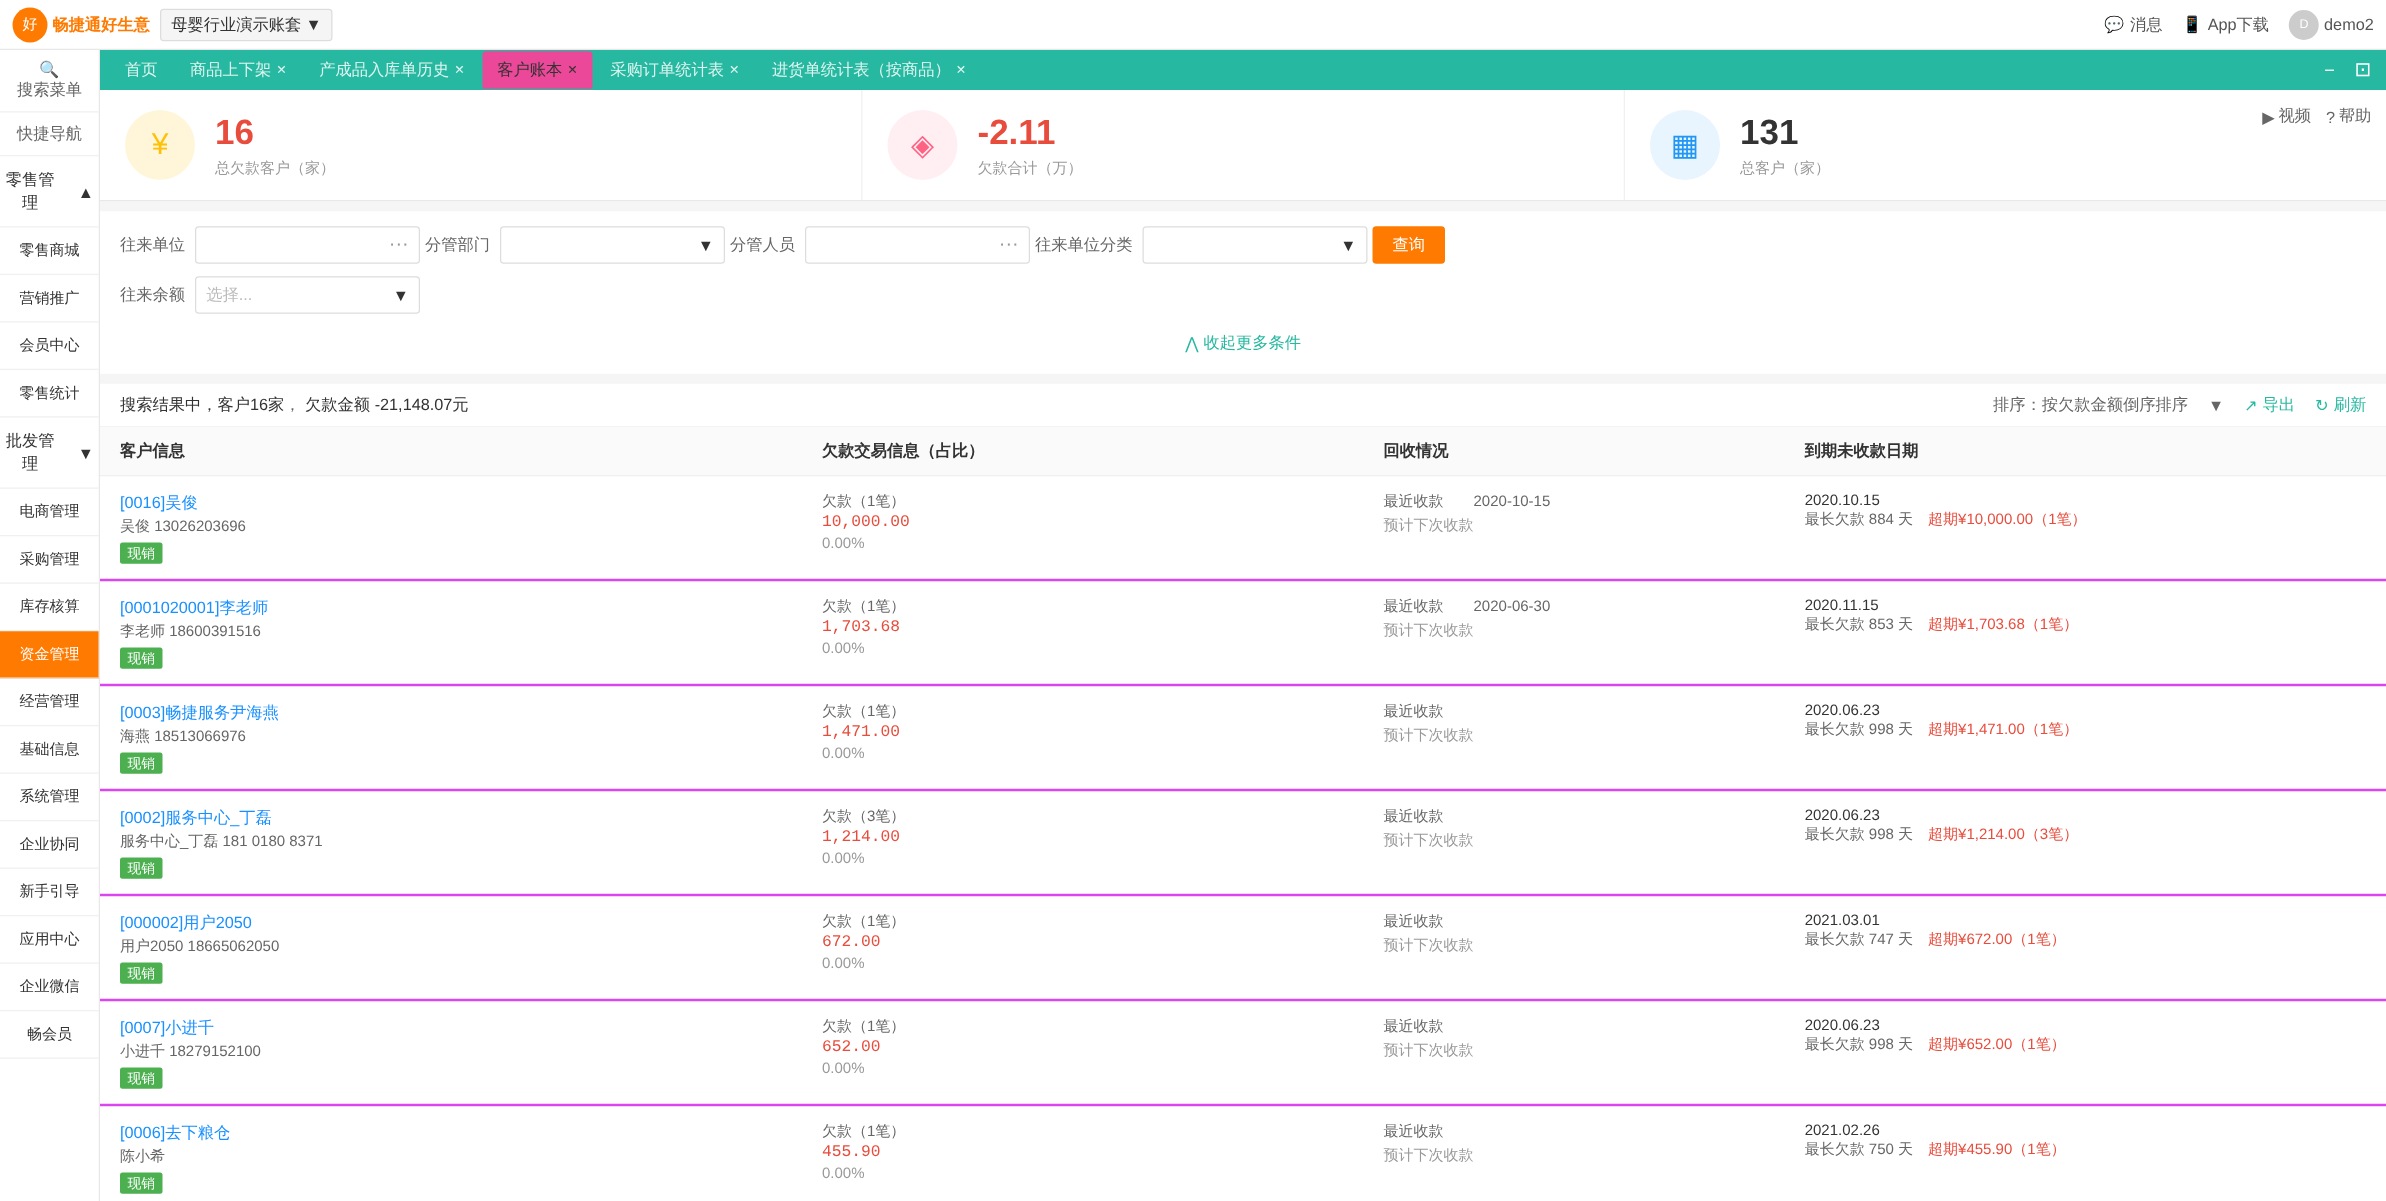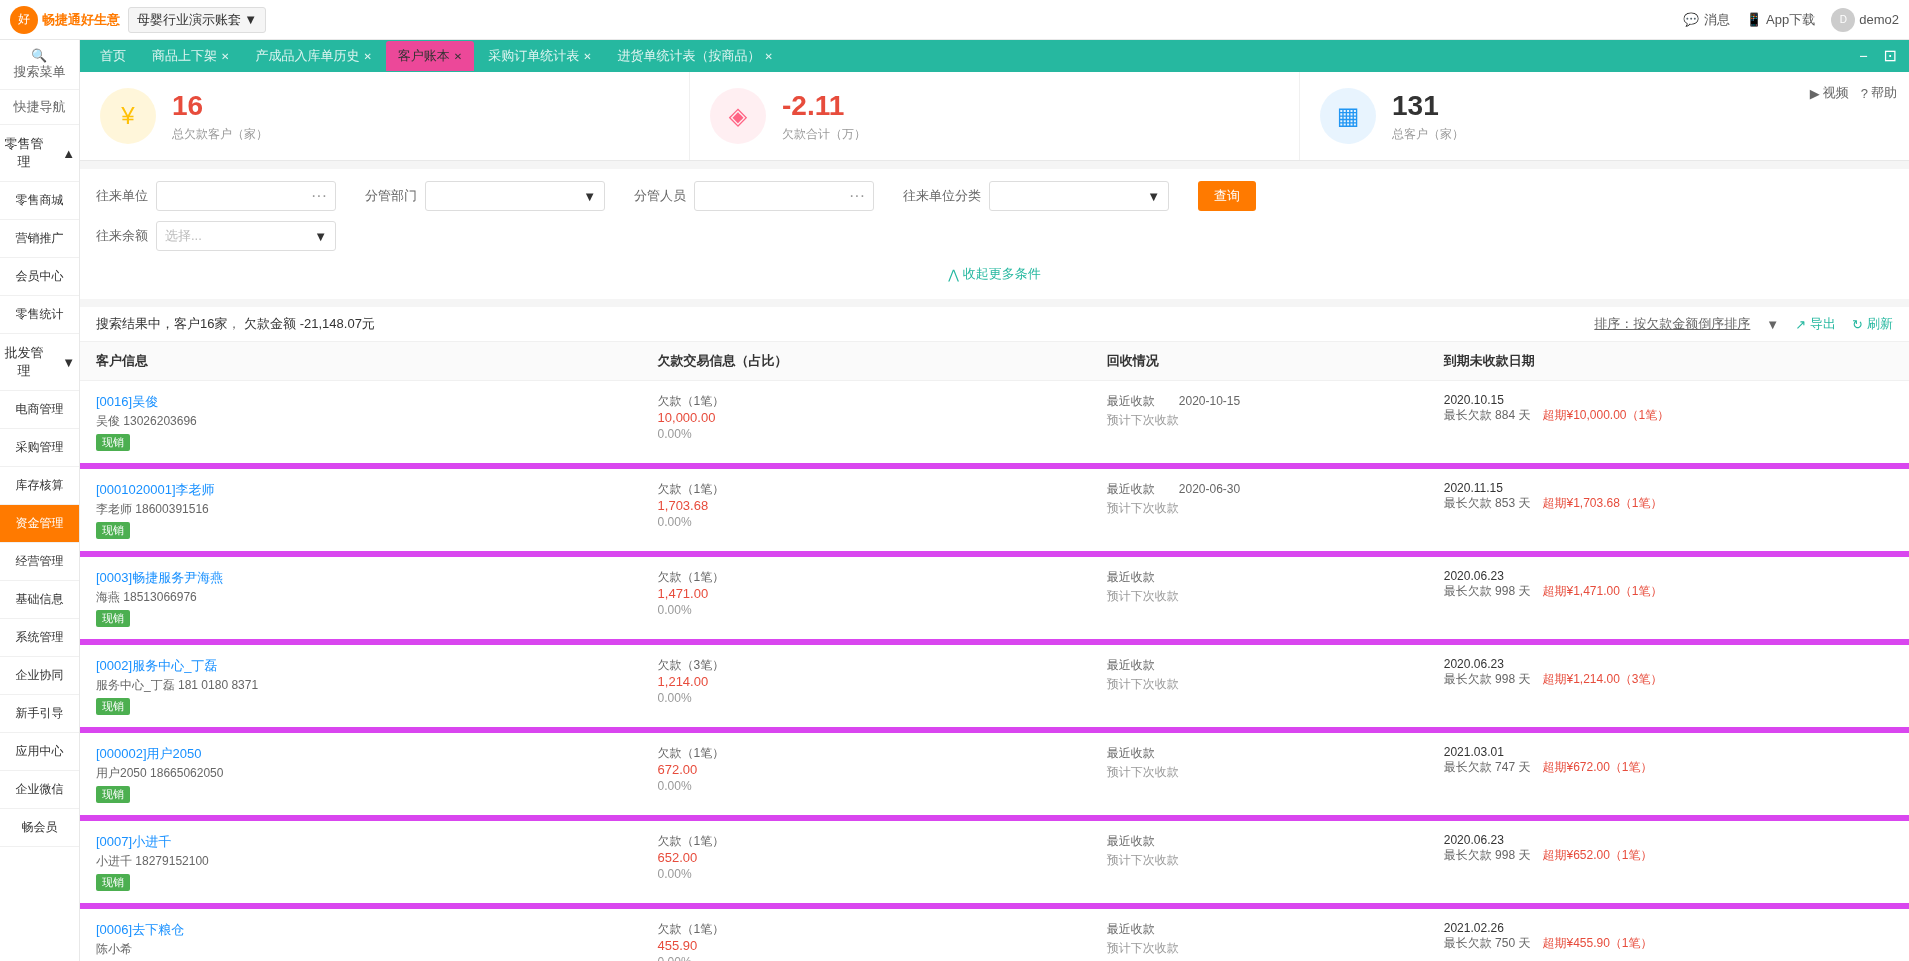--- a/index.html
+++ b/index.html
@@ -52,45 +52,45 @@
     .card-info { flex: 1; }
     .card-value { font-size: 28px; font-weight: bold; }
     .card-value.red { color: #e74c3c; }
     .card-value.black { color: #333; }
     .card-label { font-size: 12px; color: #999; margin-top: 4px; }
     .card-top-right { position: absolute; top: 12px; right: 12px; display: flex; gap: 12px; font-size: 12px; color: #666; }
     .card-top-item { display: flex; align-items: center; gap: 3px; cursor: pointer; }
 
     
     .filter-area { background: #fff; padding: 12px 16px; margin-bottom: 8px; }
-    .filter-row { display: flex; align-items: center; gap: 29px; margin-bottom: 10px; flex-wrap: wrap; }
+    .filter-row { display: flex; align-items: center; gap: 4px; margin-bottom: 10px; flex-wrap: wrap; }
     .filter-item { display: flex; align-items: center; gap: 8px; }
     .filter-label { color: #666; font-size: 13px; white-space: nowrap; }
     .filter-input { height: 30px; border: 1px solid #ddd; border-radius: 3px; padding: 0 8px; width: 180px; color: #333; outline: none; }
     .filter-select { height: 30px; border: 1px solid #ddd; border-radius: 3px; padding: 0 8px; width: 180px; color: #333; background: #fff; outline: none; display: flex; align-items: center; justify-content: space-between; cursor: pointer; }
     .filter-dots { color: #999; font-size: 16px; cursor: pointer; }
     .filter-collapse { display: flex; align-items: center; justify-content: center; gap: 4px; color: #26b8a0; font-size: 12px; cursor: pointer; padding: 4px; }
     .search-btn { background: #ff7a00; color: white; border: none; border-radius: 3px; padding: 6px 16px; cursor: pointer; font-size: 13px; height: 30px; }
 
     
     .results-toolbar { background: #fff; padding: 8px 16px; display: flex; align-items: center; justify-content: space-between; border-bottom: 1px solid #f0f0f0; }
     .results-info { color: #666; font-size: 13px; }
     .results-info span { color: #333; }
     .results-actions { display: flex; align-items: center; gap: 16px; font-size: 12px; color: #666; }
     .results-action-item { display: flex; align-items: center; gap: 4px; cursor: pointer; color: #26b8a0; }
 
     
     .table-container { background: #fff; }
     .table-header { display: grid; grid-template-columns: 2.5fr 2fr 1.5fr 2fr; padding: 10px 16px; background: #fafafa; border-bottom: 1px solid #f0f0f0; font-weight: bold; color: #333; font-size: 13px; }
-    .table-row { display: grid; grid-template-columns: 2.5fr 2fr 1.5fr 2fr; padding: 12px 16px; border-bottom: 6px solid #d946ef; align-items: start; }
+    .table-row { display: grid; grid-template-columns: 2.5fr 2fr 1.5fr 2fr; padding: 12px 16px; border-bottom: 2px solid #d946ef; align-items: start; }
     .customer-name { color: #1890ff; font-size: 13px; cursor: pointer; }
     .customer-phone { color: #666; font-size: 12px; margin-top: 2px; }
     .tag { display: inline-block; padding: 1px 6px; border-radius: 2px; font-size: 11px; margin-top: 4px; }
     .tag-green { background: #4caf50; color: white; }
-    .debt-amount { color: #e74c3c; font-size: 13px; }
+    .debt-amount { color: #e74c3c; font-size: 13px; font-family: Liberation Mono, monospace; }
     .debt-count { color: #666; font-size: 12px; }
     .debt-percent { color: #999; font-size: 12px; margin-top: 2px; }
     .recovery-info { color: #666; font-size: 12px; }
     .recovery-date { margin-top: 2px; }
     .overdue-date { font-size: 12px; color: #333; }
     .overdue-link { color: #e74c3c; font-size: 12px; margin-top: 2px; cursor: pointer; }
 
     
     ::-webkit-scrollbar { width: 6px; height: 6px; }
     ::-webkit-scrollbar-track { background: #f1f1f1; }
@@ -280,21 +280,21 @@
           <span>收起更多条件</span>
         </div>
       </div>
 
       <div class="results-toolbar">
         <div class="results-info">
           <span>搜索结果中，客户16家</span>，
           <span>欠款金额 -21,148.07元</span>
         </div>
         <div class="results-actions">
-          <span style="color:#666;text-decoration:underline;">排序：按欠款金额倒序排序</span>
+          <span style="color:#666;">排序：按欠款金额倒序排序</span>
           <span>▼</span>
           <div class="results-action-item">
             <span>↗</span>
             <span>导出</span>
           </div>
           <div class="results-action-item">
             <span>↻</span>
             <span>刷新</span>
           </div>
         </div>

